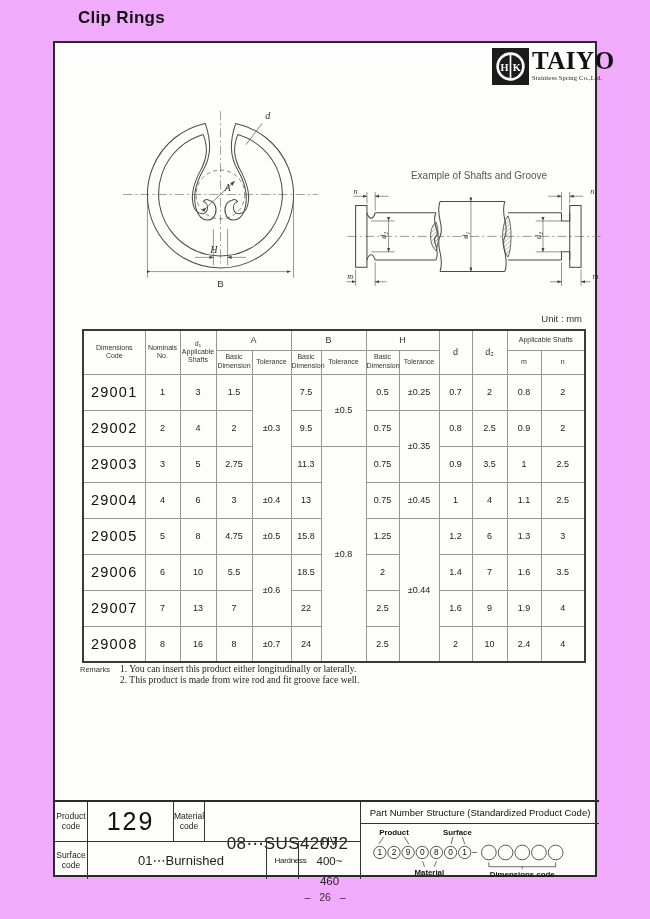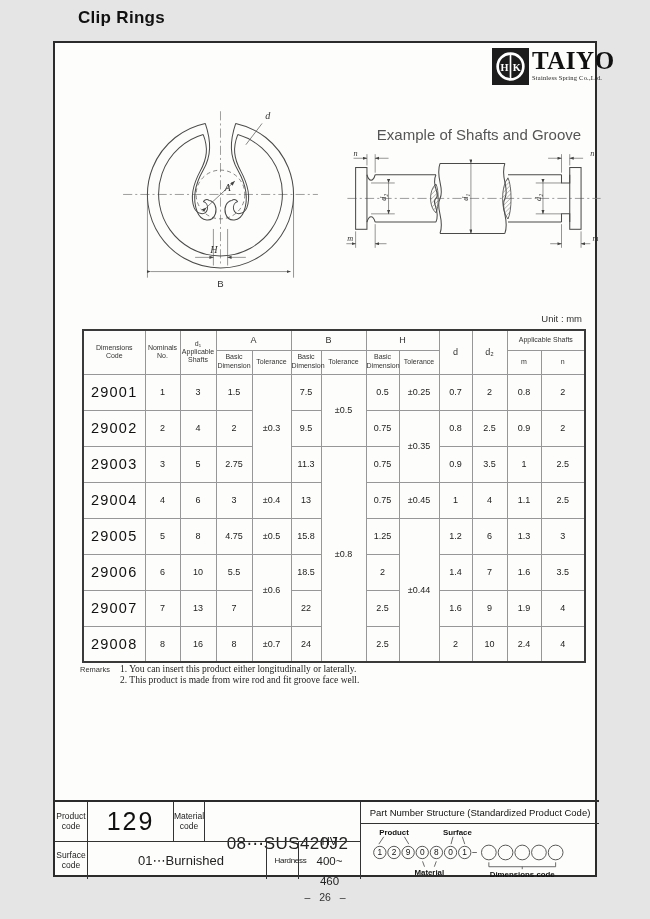--- a/index.html
+++ b/index.html
@@ -1,33 +1,33 @@
 <!DOCTYPE html>
 <html><head>
 <meta charset="utf-8">
 <style>
   html,body{margin:0;padding:0;}
   .page{
-    position:relative;width:650px;height:919px;background:#e5e5e5;
+    position:relative;width:650px;height:919px;background:#f0abfc;
     font-family:"Liberation Sans","DejaVu Sans",sans-serif;color:#222;overflow:hidden;
   }
   .doc-title{position:absolute;left:78px;top:8px;font-size:17px;font-weight:bold;color:#111;letter-spacing:.3px;}
   .main-box{position:absolute;left:53px;top:41px;width:544px;height:836px;border:2px solid #2b2b2b;background:#fdfdfb;box-sizing:border-box;}
 
   
   .logo{position:absolute;left:437px;top:5px;display:flex;align-items:flex-start;gap:3px;}
   .emblem{width:37px;height:37px;}
   .logo-text{display:flex;flex-direction:column;}
   .logo-name{font-family:"Liberation Serif","DejaVu Serif",serif;font-weight:bold;font-size:25px;line-height:26px;color:#111;letter-spacing:.5px;}
   .logo-sub{font-family:"Liberation Serif","DejaVu Serif",serif;font-size:6.5px;color:#222;margin-top:0px;letter-spacing:.2px;}
 
   
   .clip-diagram{position:absolute;left:62px;top:60px;width:208px;height:188px;}
   .shaft-block{position:absolute;left:290px;top:83px;width:258px;}
-  .shaft-title{font-size:15px;color:#555;text-align:center;padding-left:10px;margin-bottom:6px;}
+  .shaft-title{font-size:10px;color:#555;text-align:center;padding-left:10px;margin-bottom:6px;margin-top:44px;}
   .shaft-captions{position:relative;height:12px;font-size:8.5px;color:#444;}
   .cap-left{position:absolute;left:14px;width:92px;text-align:center;}
   .cap-right{position:absolute;left:128px;width:108px;text-align:center;}
 
   .unit-label{position:absolute;left:425px;top:270px;width:102px;text-align:right;font-size:9.5px;color:#333;}
 
   
   .dim-table{position:absolute;left:27px;top:286px;width:502px;border-collapse:collapse;table-layout:fixed;border:2px solid #3a3a3a;}
   .dim-table th,.dim-table td{border:1px solid #979797;text-align:center;vertical-align:middle;padding:0;box-sizing:border-box;}
   .dim-table thead th{font-weight:normal;color:#333;white-space:pre-line;}

